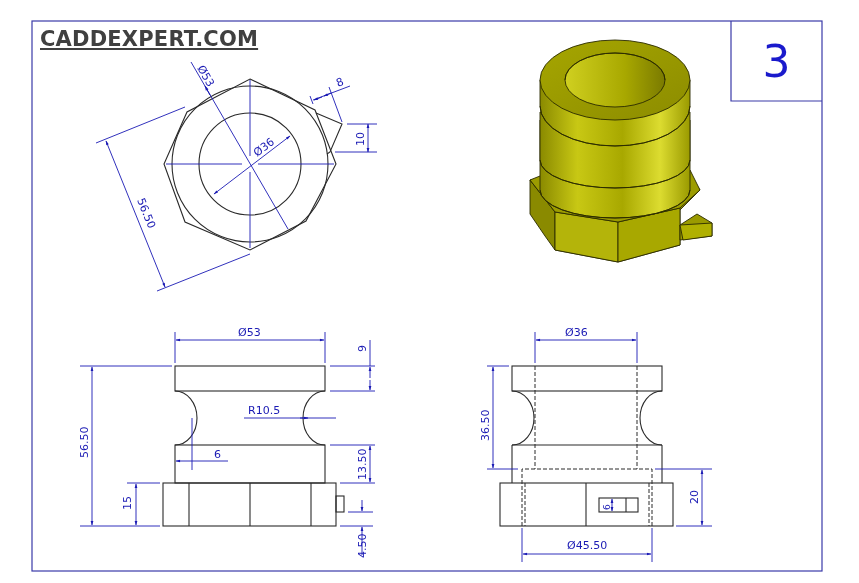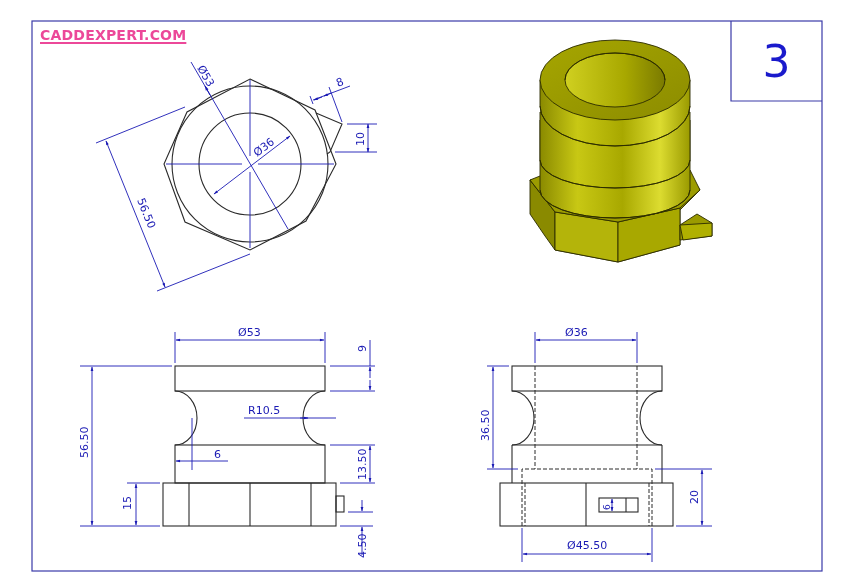--- a/index.html
+++ b/index.html
@@ -1,18 +1,18 @@
 <!DOCTYPE html>
 <html><head>
   <meta charset="utf-8">
   <style>
     html, body { margin: 0; padding: 0; background: #ffffff; }
     body { width: 859px; height: 583px; position: relative; overflow: hidden; font-family: "DejaVu Sans", sans-serif; }
     #sheet { position: absolute; left: 0; top: 0; width: 859px; height: 583px; }
-    .brand { position: absolute; font-family: "DejaVu Sans", sans-serif; font-weight: bold; color: #ec4899; text-decoration: underline; text-decoration-thickness: 2px; text-underline-offset: 2px; font-size: 14px; letter-spacing: 0.2px; white-space: nowrap; }
+    .brand { position: absolute; font-family: "DejaVu Sans", sans-serif; font-weight: bold; color: #404040; text-decoration: underline; text-decoration-thickness: 2px; text-underline-offset: 2px; font-size: 21px; letter-spacing: 0.2px; white-space: nowrap; }
     #brand-top { left: 40px; top: 27px; }
     #brand-bottom { left: 676px; top: 542px; }
     #sheet-number { position: absolute; left: 731px; top: 21px; width: 91px; height: 80px; display: flex; align-items: center; justify-content: center; font-family: "DejaVu Sans", sans-serif; font-size: 44px; color: #1a1acc; font-weight: normal; }
     svg text { font-family: "DejaVu Sans", sans-serif; }
   </style>
 </head>
 <body>
 
 <div id="sheet">
   <svg width="859" height="583" viewBox="0 0 859 583" xmlns="http://www.w3.org/2000/svg">

